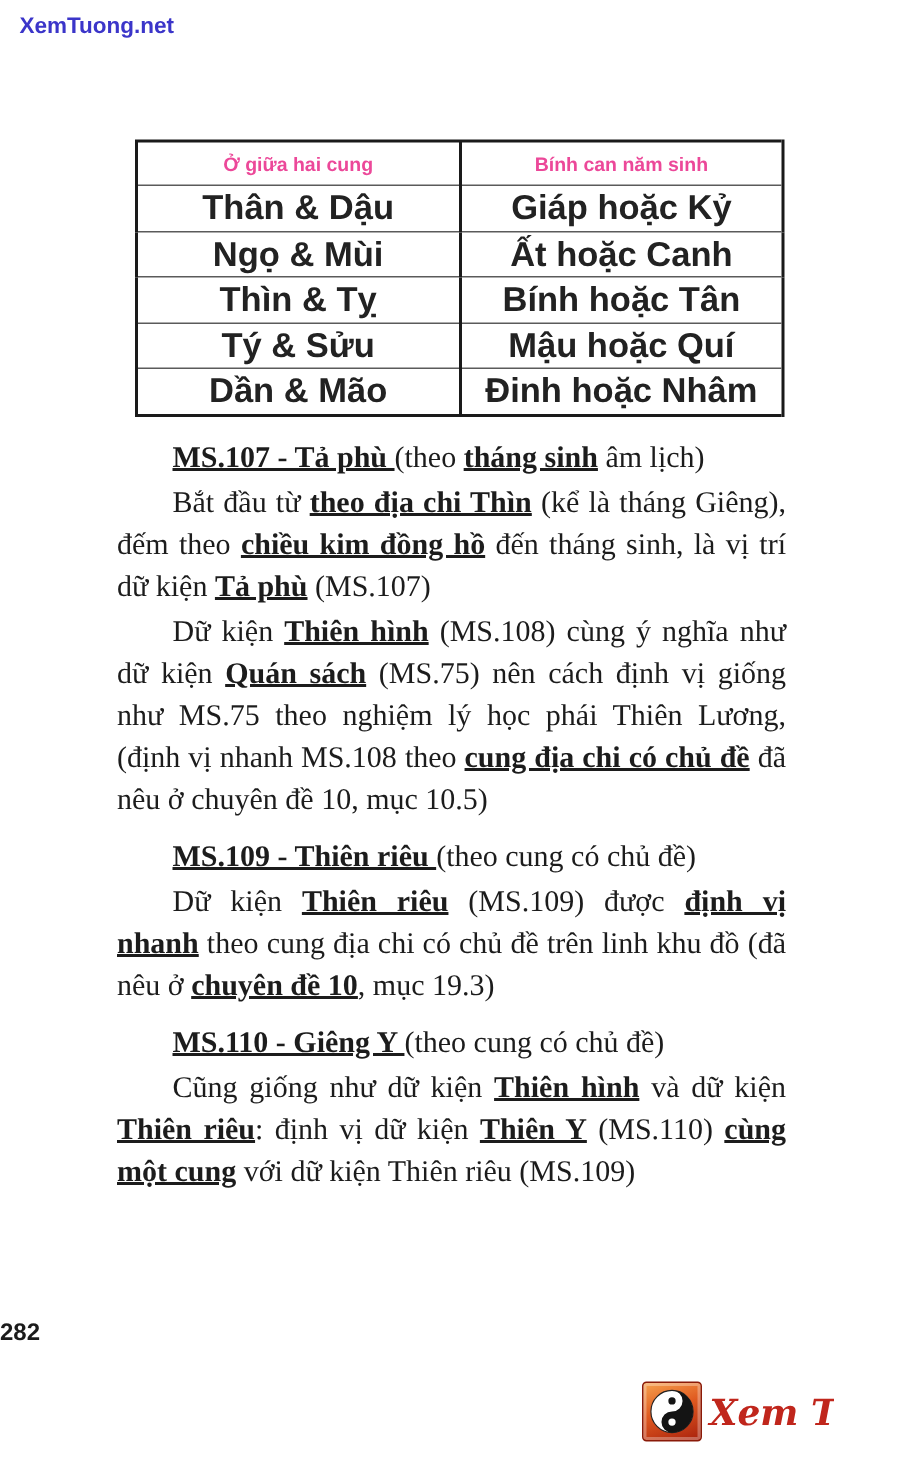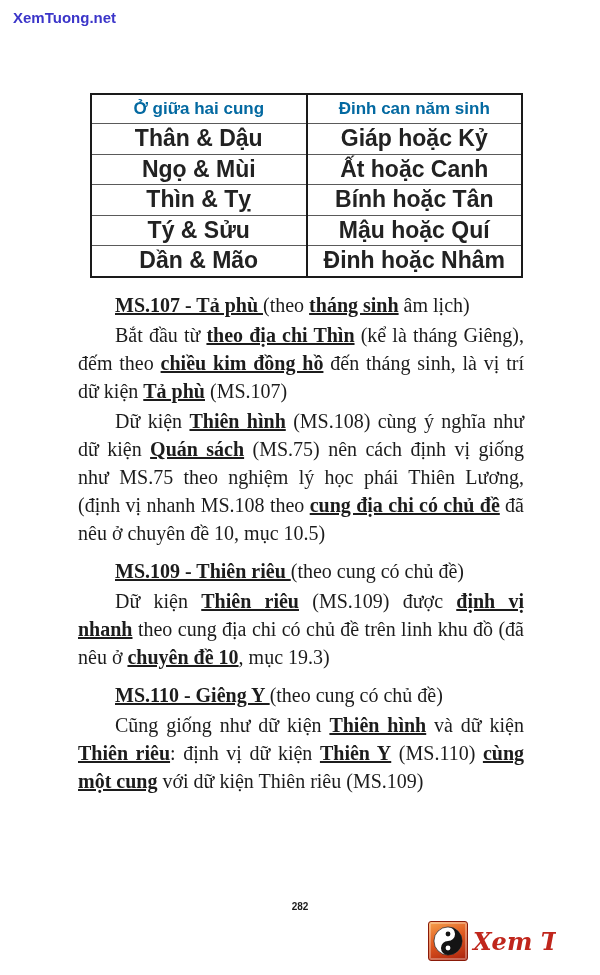--- a/index.html
+++ b/index.html
@@ -16,37 +16,37 @@
     position:absolute; left:90px; top:93px; width:433px;
     border-collapse:collapse; table-layout:fixed;
     font-family:"Liberation Sans", sans-serif; color:#222222;
     text-align:center; border:2px solid #1a1a1a;
   }
   table.cung-table th, table.cung-table td {
     border-top:1.5px solid #5a5a5a; border-bottom:1.5px solid #5a5a5a;
     border-left:2px solid #1a1a1a; border-right:2px solid #1a1a1a;
     padding:0;
   }
-  table.cung-table th { height:28px; font-size:17px; font-weight:bold; color:#0369a1; }
+  table.cung-table th { height:28px; font-size:13px; font-weight:bold; color:#ec4899; }
   table.cung-table td { height:29.5px; font-size:23px; font-weight:bold; }
   .body-text {
     position:absolute; left:78px; top:291px; width:446px;
     font-size:20px; line-height:28px; text-align:justify; color:#1c1c1c;
   }
   .body-text h3 {
     margin:10px 0 0 0; font-size:20px; line-height:28px; font-weight:normal;
     text-indent:37px; text-align:left;
   }
   .body-text h3:first-child { margin-top:0; }
   .body-text p { margin:2px 0 0 0; text-indent:37px; }
   .body-text b { font-weight:bold;text-decoration:underline; }
   .page-number {
-    position:absolute; left:0; top:901px; width:600px; text-align:center;
+    position:absolute; left:0; top:880px; width:600px; 
     font-family:"Liberation Sans", sans-serif; font-weight:bold;
-    font-size:10px; color:#1b1b1b;
+    font-size:16px; color:#1b1b1b;
   }
   .logo {
     position:absolute; left:428px; top:920px; height:42px;
     display:flex; align-items:center; gap:5px;
   }
   .logo-box {
     width:38px; height:38px; border-radius:3px;
     background:linear-gradient(160deg,#f6a24e 0%, #e05a20 45%, #a8200d 100%);
     border:1px solid #8a1a08;
     box-shadow: inset 0 0 0 2px rgba(255,255,255,0.30);
@@ -61,21 +61,21 @@
 <body>
 
 <div class="page">
 
   <div class="watermark">XemTuong.net</div>
 
   <table class="cung-table">
     <thead>
       <tr>
         <th>Ở giữa hai cung</th>
-        <th>Đinh can năm sinh</th>
+        <th>Bính can năm sinh</th>
       </tr>
     </thead>
     <tbody>
       <tr>
         <td>Thân &amp; Dậu</td>
         <td>Giáp hoặc Kỷ</td>
       </tr>
       <tr>
         <td>Ngọ &amp; Mùi</td>
         <td>Ất hoặc Canh</td>

